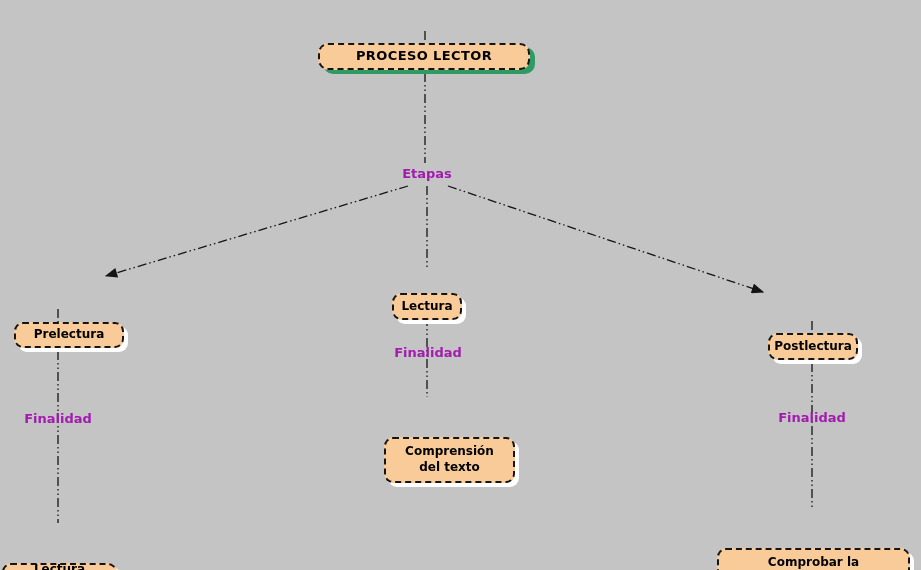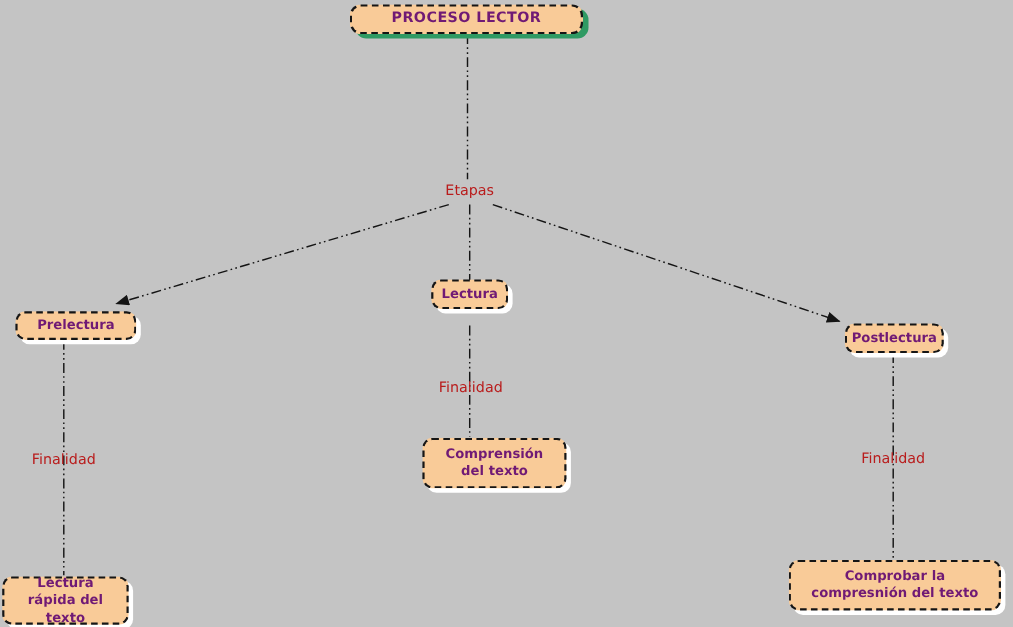--- a/index.html
+++ b/index.html
@@ -14,31 +14,32 @@
     stroke-width:1.3;fill:none;
     stroke-dasharray:9 3 1.5 3 1.5 3;
   }
   #arrowhead path{fill:var(--line-color,#141414);}
   .node{
     position:absolute;box-sizing:border-box;
     display:flex;align-items:center;justify-content:center;text-align:center;
     background:var(--node-fill,#F9CB98);
     border:2px dashed var(--node-border,#151515);
     border-radius:9px;
-    font-weight:bold;font-size:12px;line-height:1.3;color:#701a75;
+    font-weight:bold;font-size:12px;line-height:1.3;color:#000000;
     box-shadow:4px 4px 0 var(--node-shadow,#FFFFFF);
     padding:1px 18px;
+    margin-top:39px;
   }
   .node.title{
     box-shadow:5px 4px 0 var(--title-shadow,#2F9A63);
     font-size:13px;letter-spacing:.4px;border-radius:10px;
   }
   .link-label{
     position:absolute;transform:translateX(-50%);
-    font-weight:normal;font-size:13px;color:#b91c1c;white-space:nowrap;
+    font-weight:bold;font-size:13px;color:#a21caf;white-space:nowrap;
   }
 </style>
 </head>
 <body>
 
 <div class="stage">
 
   <svg class="connectors" width="921" height="570" aria-hidden="true">
     <defs>
       <marker id="arrowhead" viewBox="0 0 10 8" refX="9" refY="4" markerWidth="13" markerHeight="10" markerUnits="userSpaceOnUse" orient="auto">

